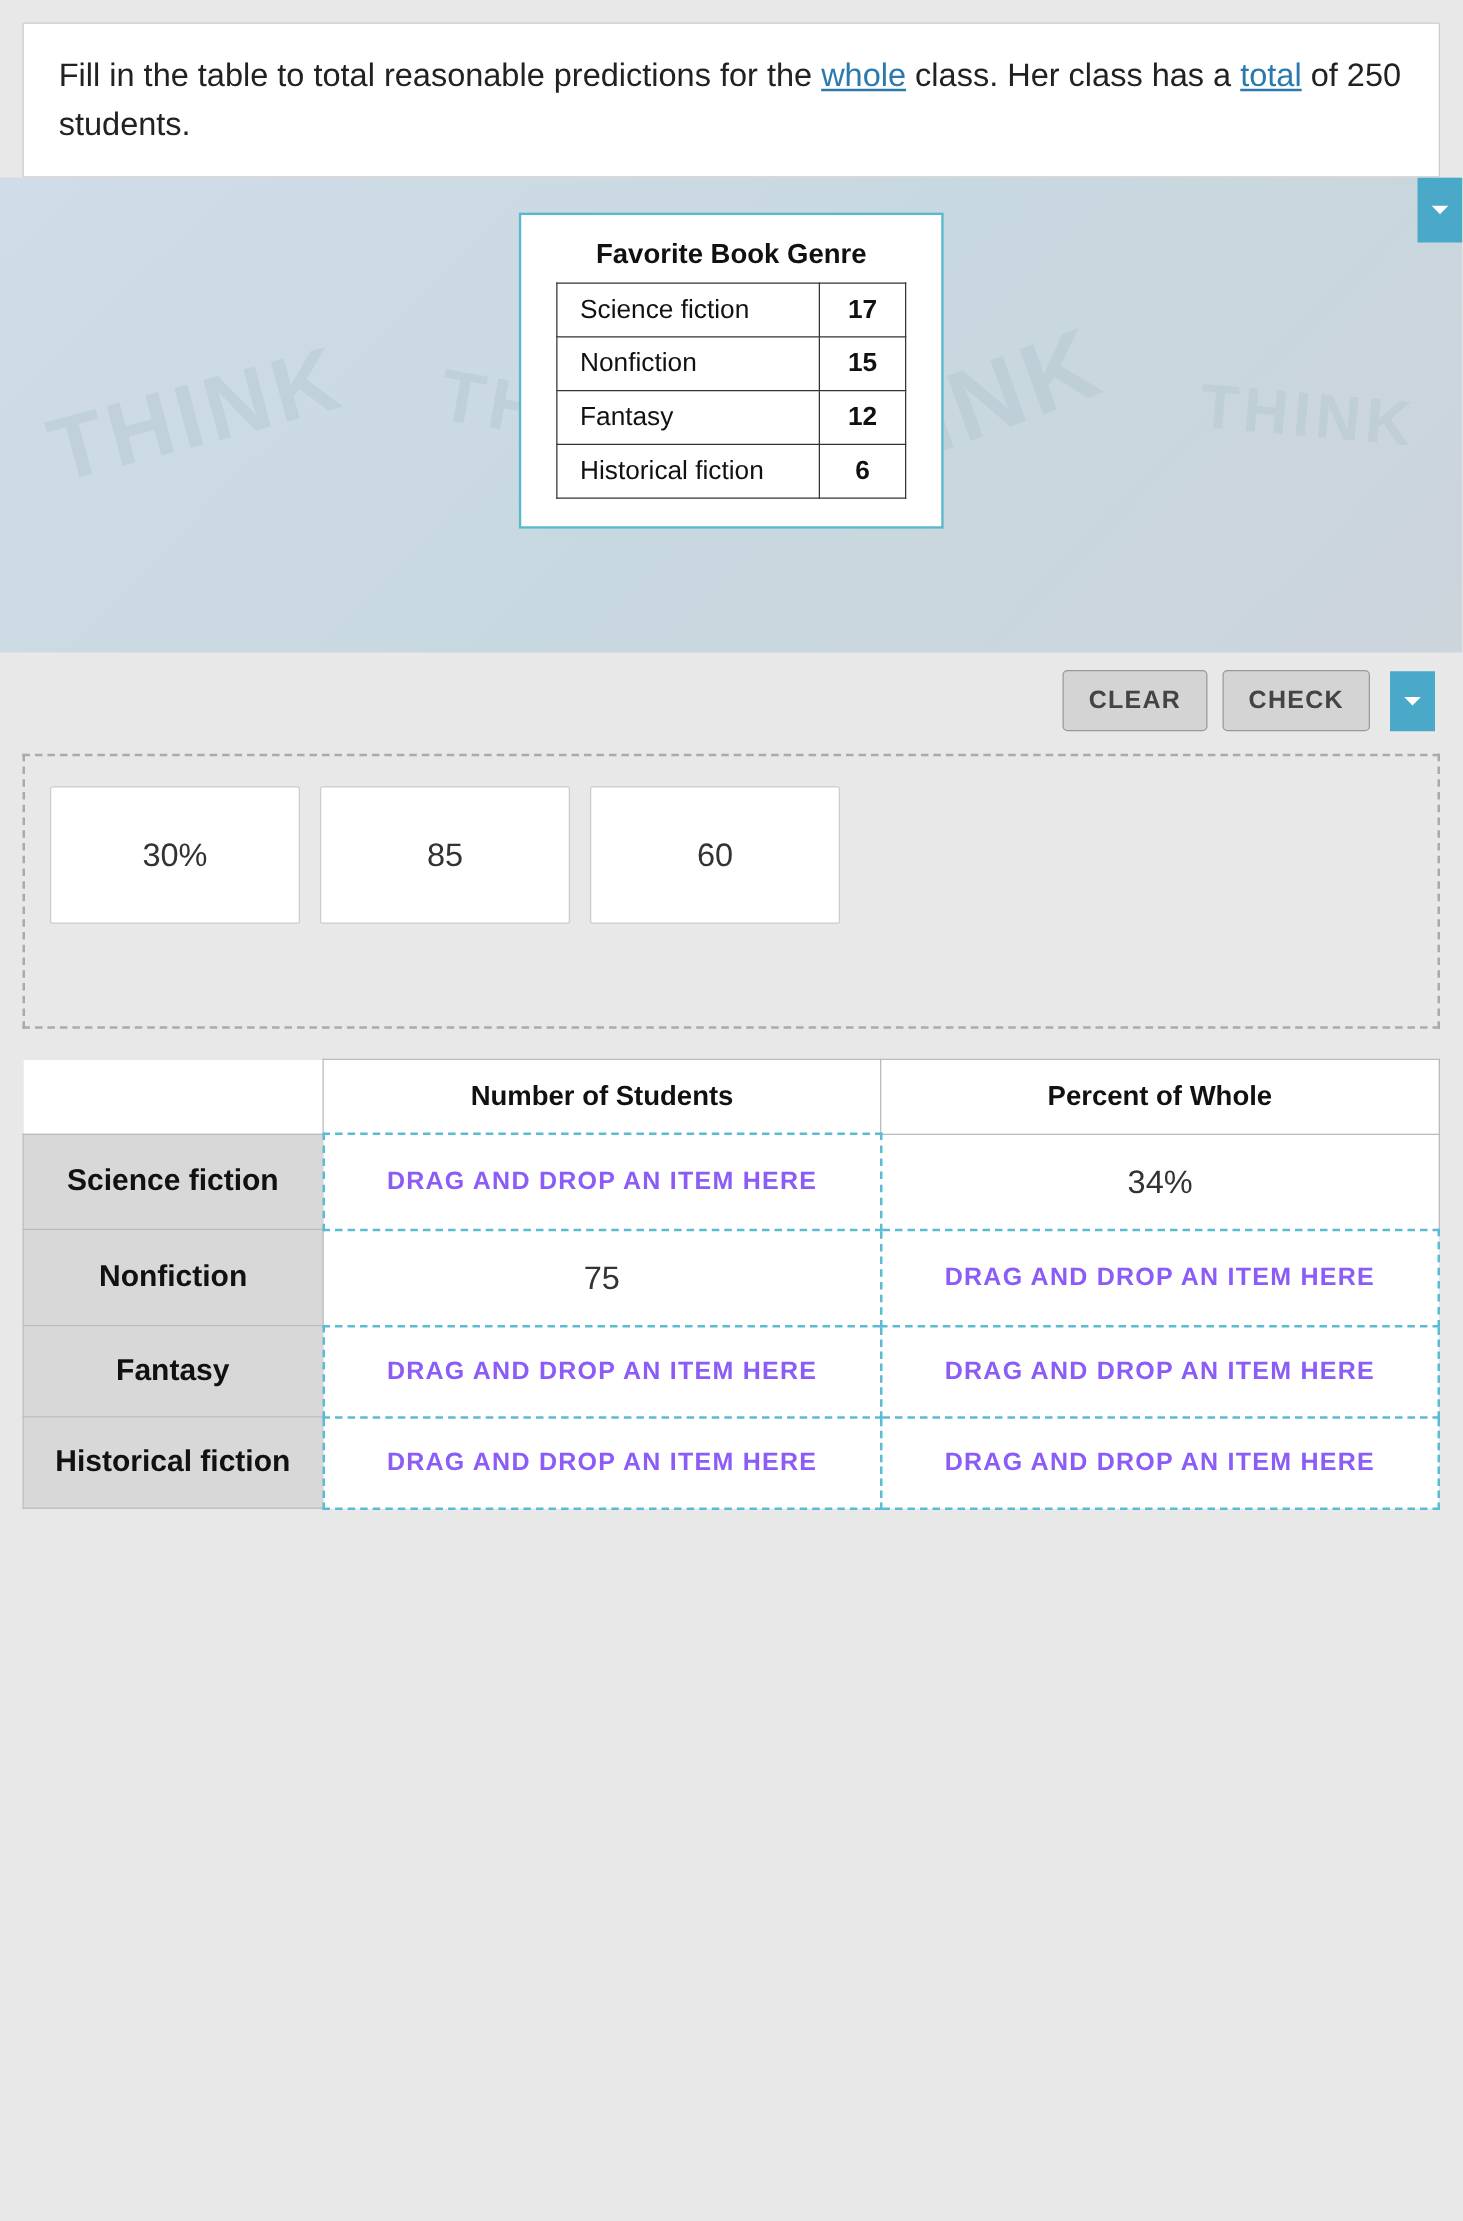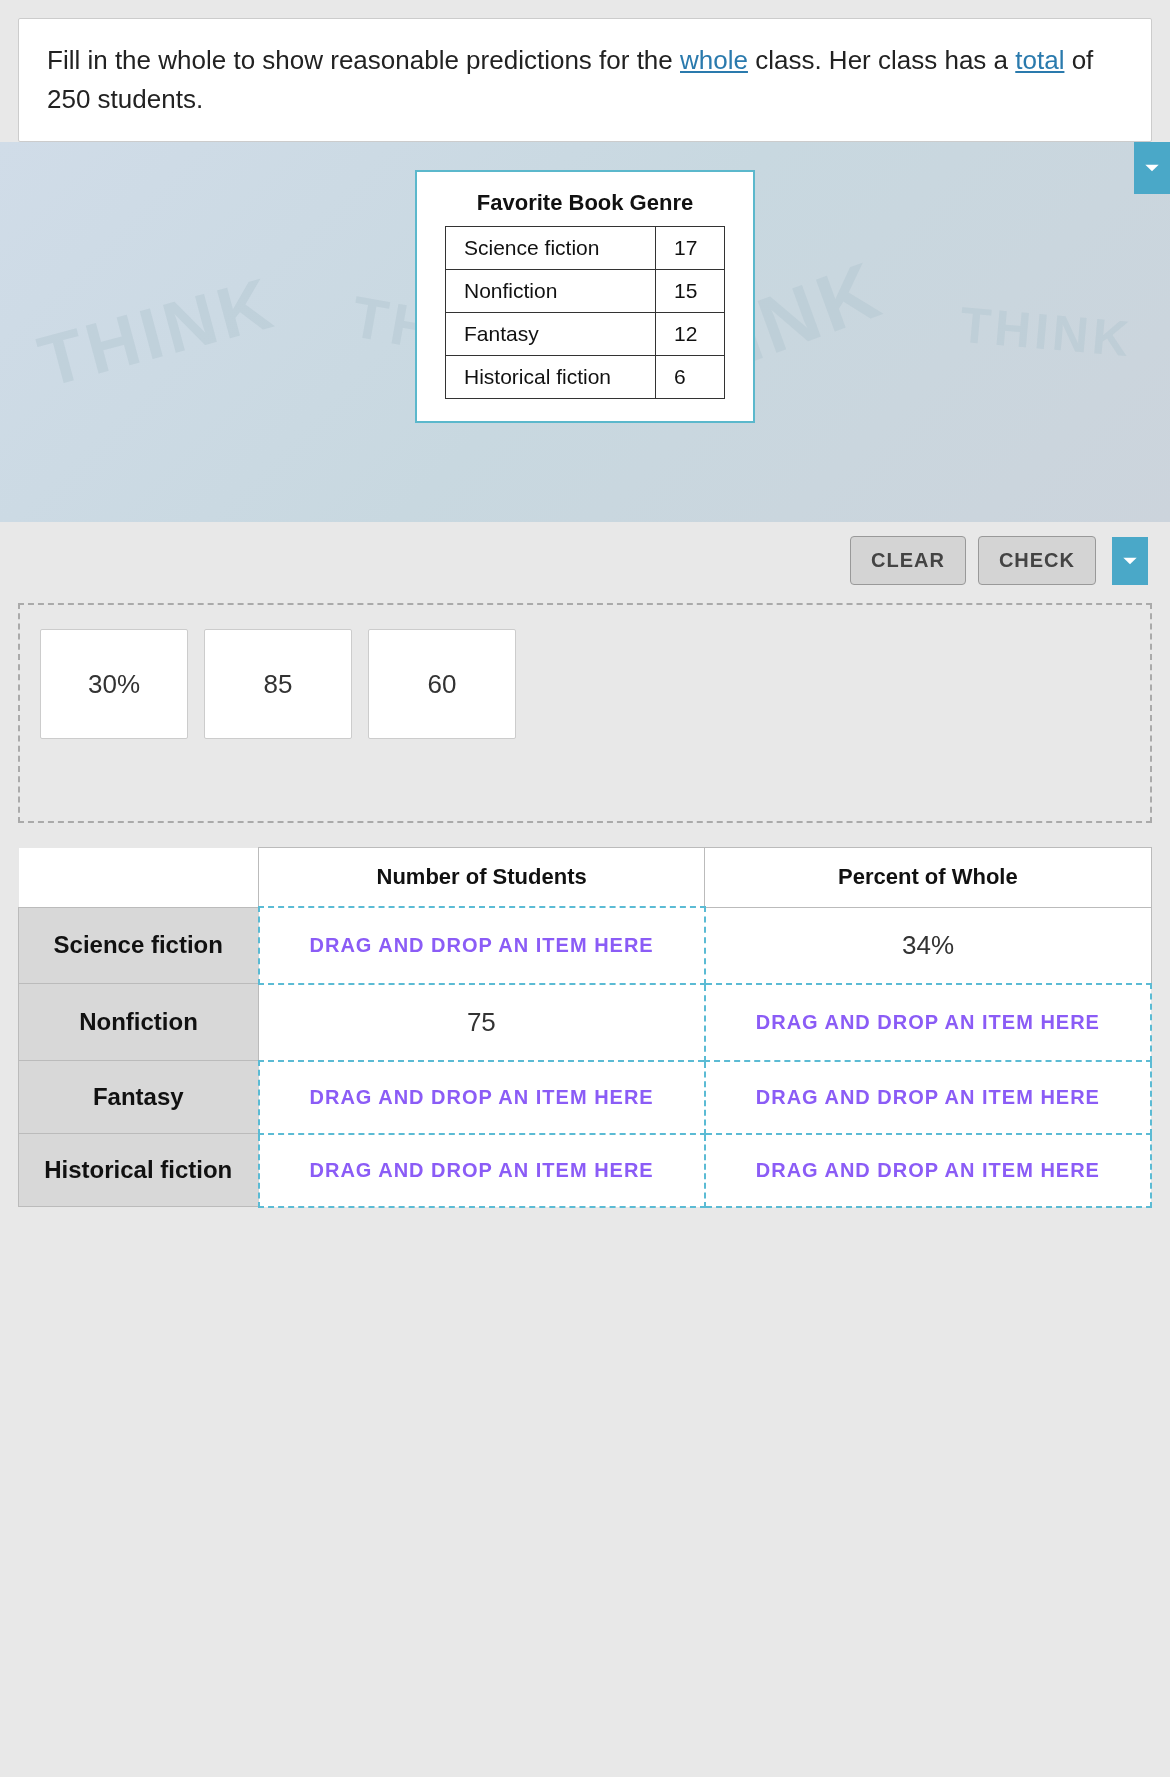--- a/index.html
+++ b/index.html
@@ -78,22 +78,22 @@
       border-collapse: collapse;
       width: 100%;
     }
     .genre-table td {
       border: 1px solid #333;
       padding: 9px 18px;
       font-size: 21px;
       color: #111;
     }
     .genre-table td:last-child {
-      text-align: left;
-      font-weight: normal;
+      text-align: center;
+      font-weight: bold;
     }
 
     
     .buttons-area {
       display: flex;
       justify-content: flex-end;
       align-items: center;
       padding: 14px 22px 10px 0;
       gap: 12px;
       background: #e8e8e8;
@@ -117,21 +117,21 @@
       padding: 24px 20px;
       display: flex;
       flex-wrap: wrap;
       gap: 16px;
       background: #e8e8e8;
       min-height: 220px;
     }
     .drag-item {
       background: white;
       border: 1px solid #ccc;
-      width: 148px;
+      width: 200px;
       height: 110px;
       display: flex;
       align-items: center;
       justify-content: center;
       font-size: 26px;
       color: #333;
       cursor: grab;
       user-select: none;
       border-radius: 2px;
     }
@@ -203,21 +203,21 @@
     .blue-arrow svg {
       fill: white;
       width: 20px;
       height: 20px;
     }
   </style>
 </head>
 <body>
 
 <div class="instruction-box">
-  <span>Fill in the whole to show reasonable predictions for the </span><span class="underline-link">whole</span><span> class. Her class has a </span><span class="underline-link">total</span><span> of 250 students.</span>
+  <span>Fill in the table to total reasonable predictions for the </span><span class="underline-link">whole</span><span> class. Her class has a </span><span class="underline-link">total</span><span> of 250 students.</span>
 </div>
 
 <div class="think-bg">
   <div class="think-watermark">
     <span class="think-text">THINK</span>
     <span class="think-text" style="transform:rotate(10deg); font-size:58px;">THINK</span>
     <span class="think-text" style="transform:rotate(-20deg); font-size:80px;">THINK</span>
     <span class="think-text" style="transform:rotate(5deg); font-size:50px;">THINK</span>
   </div>
 

